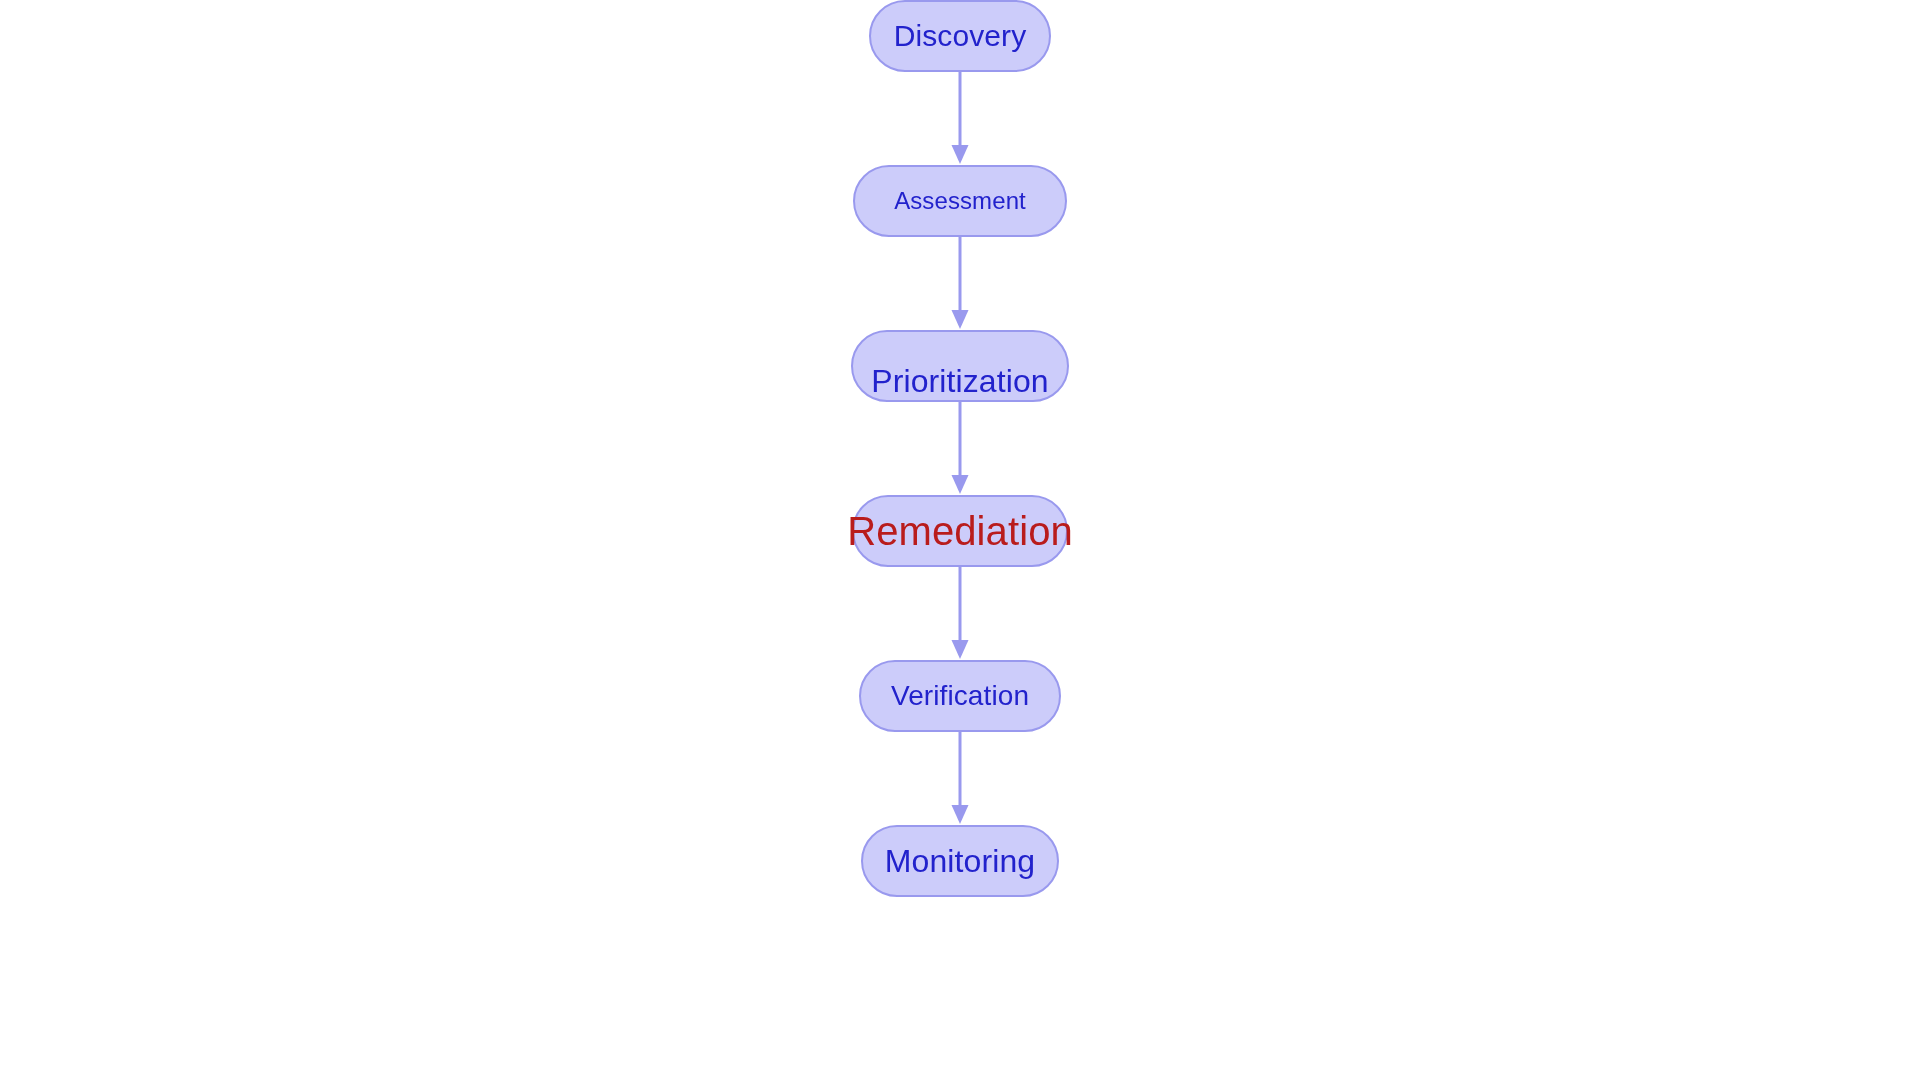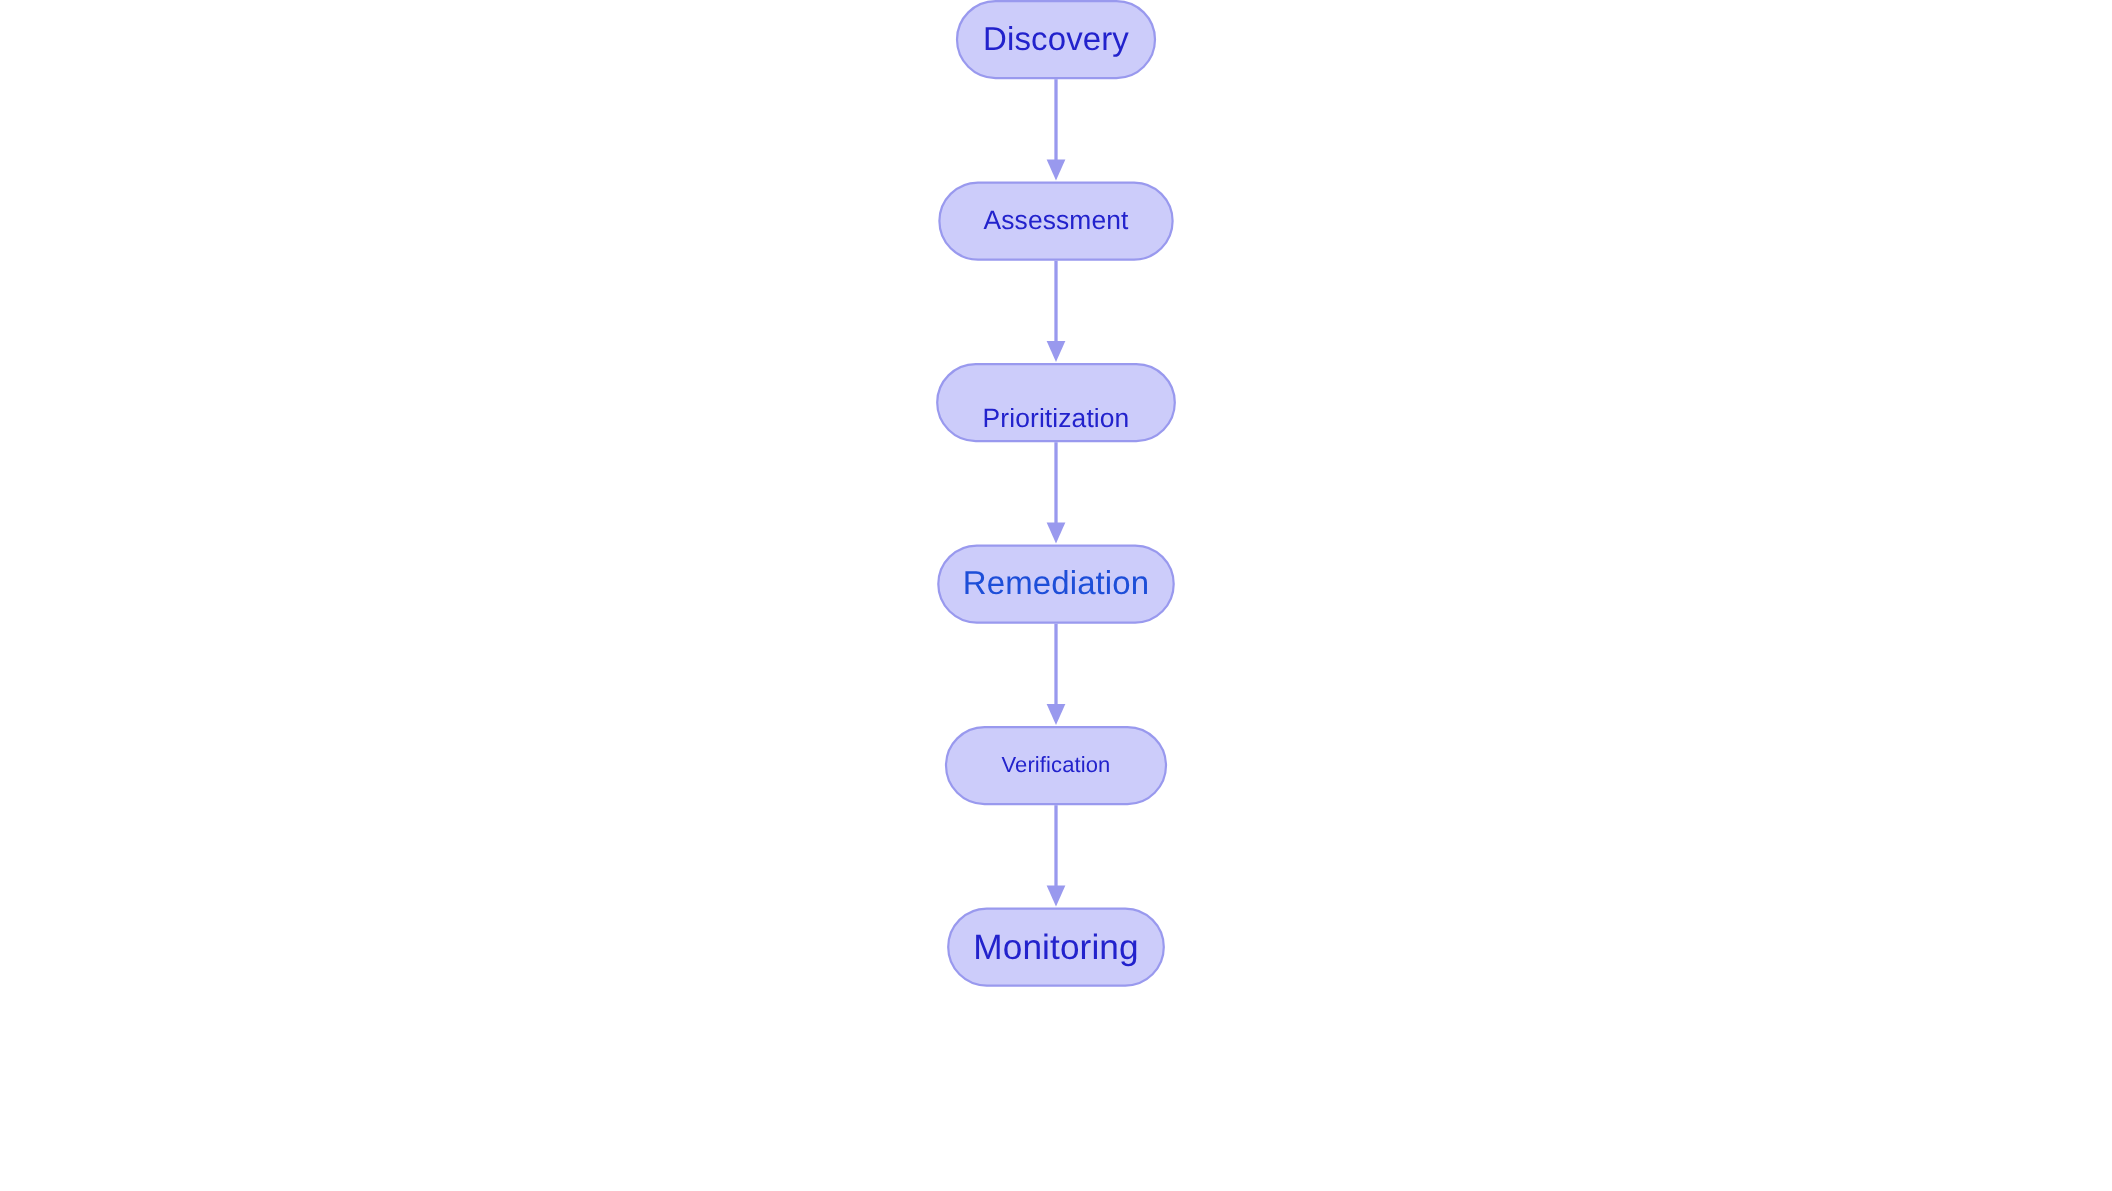--- a/index.html
+++ b/index.html
@@ -91,43 +91,43 @@
     </div>
 
     <div class="flow-connector">
       <svg viewBox="0 0 30 93" xmlns="http://www.w3.org/2000/svg" aria-hidden="true">
         <line x1="15" y1="0" x2="15" y2="75" stroke="#9999ee" stroke-width="3"></line>
         <polygon points="15,92 6.5,73 23.5,73" fill="#9999ee"></polygon>
       </svg>
     </div>
 
     <div class="flow-node" style="width: 218px; background: rgb(204, 204, 250); border-color: rgb(153, 153, 238);">
-      <span class="flow-node-label" style="color: rgb(34, 34, 204); font-size: 24px; margin-top: 30px;">Prioritization</span>
+      <span class="flow-node-label" style="color: rgb(34, 34, 204); font-size: 32px; margin-top: 30px;">Prioritization</span>
     </div>
 
     <div class="flow-connector">
       <svg viewBox="0 0 30 93" xmlns="http://www.w3.org/2000/svg" aria-hidden="true">
         <line x1="15" y1="0" x2="15" y2="75" stroke="#9999ee" stroke-width="3"></line>
         <polygon points="15,92 6.5,73 23.5,73" fill="#9999ee"></polygon>
       </svg>
     </div>
 
     <div class="flow-node" style="width: 216px; background: rgb(204, 204, 250); border-color: rgb(153, 153, 238);">
-      <span class="flow-node-label" style="color: #1d4ed8; font-size: 30px;">Remediation</span>
+      <span class="flow-node-label" style="color: #b91c1c; font-size: 40px;">Remediation</span>
     </div>
 
     <div class="flow-connector">
       <svg viewBox="0 0 30 93" xmlns="http://www.w3.org/2000/svg" aria-hidden="true">
         <line x1="15" y1="0" x2="15" y2="75" stroke="#9999ee" stroke-width="3"></line>
         <polygon points="15,92 6.5,73 23.5,73" fill="#9999ee"></polygon>
       </svg>
     </div>
 
     <div class="flow-node" style="width: 202px; background: rgb(204, 204, 250); border-color: rgb(153, 153, 238);">
-      <span class="flow-node-label" style="color: rgb(34, 34, 204); font-size: 20px;">Verification</span>
+      <span class="flow-node-label" style="color: rgb(34, 34, 204); font-size: 28px;">Verification</span>
     </div>
 
     <div class="flow-connector">
       <svg viewBox="0 0 30 93" xmlns="http://www.w3.org/2000/svg" aria-hidden="true">
         <line x1="15" y1="0" x2="15" y2="75" stroke="#9999ee" stroke-width="3"></line>
         <polygon points="15,92 6.5,73 23.5,73" fill="#9999ee"></polygon>
       </svg>
     </div>
 
     <div class="flow-node" style="width: 198px; background: rgb(204, 204, 250); border-color: rgb(153, 153, 238);">

